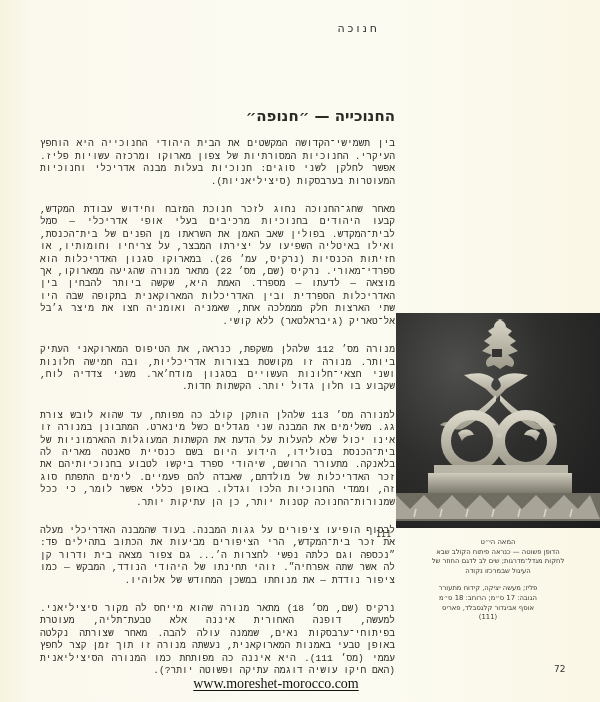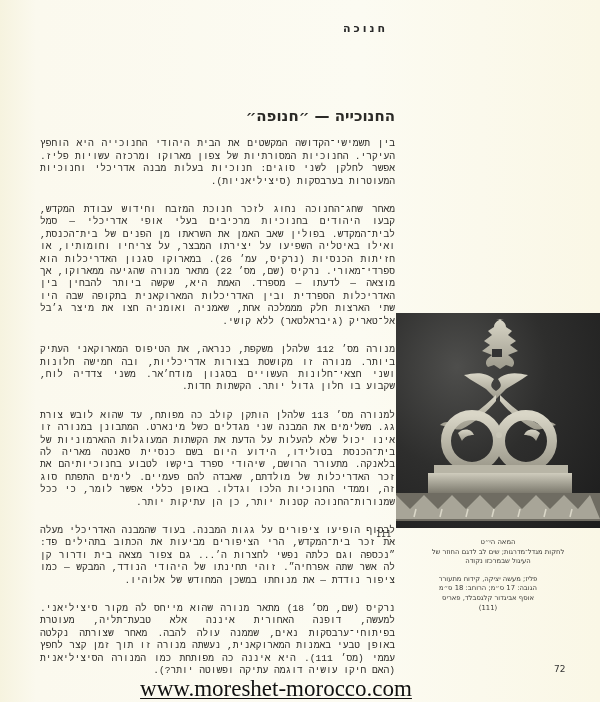--- a/index.html
+++ b/index.html
@@ -18,26 +18,26 @@
   .page-edge {
     position: absolute;
     left: 0; top: 0;
     width: 600px; height: 702px;
     background: linear-gradient(90deg, #f6f3df 0%, #fbf9ee 6%, #fcfbf2 60%, #faf7e6 100%);
     z-index: 0;
   }
   .running-head {
     position: absolute;
     top: 22px;
-    left: 308px;
+    left: 300px;
     width: 80px;
     text-align: right;
     direction: rtl;
     font-family: "DejaVu Sans", sans-serif;
-    font-weight: bold;
+    font-weight: normal;
     font-size: 11px;
     letter-spacing: 3px;
     color: #2a2a2a;
     z-index: 1;
   }
   .text-column {
     position: absolute;
     left: 40px;
     top: 110px;
     width: 355px;
@@ -99,21 +99,21 @@
     color: #333;
     z-index: 1;
   }
   .site-url {
     position: absolute;
     left: 0;
     width: 552px;
     top: 676px;
     text-align: center;
     font-family: "Liberation Serif", serif;
-    font-size: 23px;
+    font-size: 14px;
     color: #111;
     z-index: 1;
   }
   .site-url span {
     text-decoration: underline;
     text-decoration-thickness: 1px;
     text-underline-offset: 2px;
   }
 </style>
 </head>
@@ -175,20 +175,21 @@
       <line x1="176" y1="196" x2="174" y2="204"></line>
     </g>
   </svg>
 </div>
 
 <div class="figure-number">111</div>
 
 <div class="caption">
   <div class="cap-block">
     <div>המאה הי״ט</div>
+    <div>הדופן פשוטה — כנראה פיתוח הקולב שבא</div>
     <div>לחקות מגדל־מדרגות; שים לב לדגם החוזר של</div>
     <div>העיגול שבמרכזו נקודה</div>
   </div>
   <div class="cap-block second">
     <div>פליז; מעשה יציקה, קידוח מתעורר</div>
     <div>הגובה: 17 ס״מ; הרוחב: 18 ס״מ</div>
     <div>אוסף אביגדור קלגסבלד, פאריס</div>
     <div>(111)</div>
   </div>
 </div>

